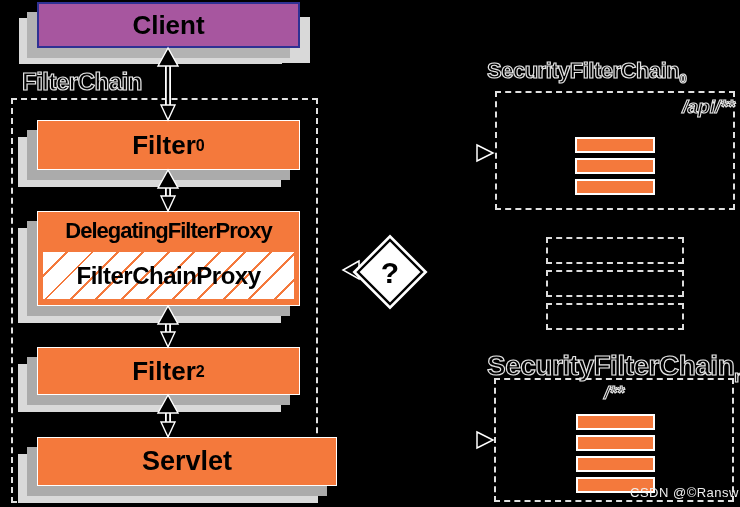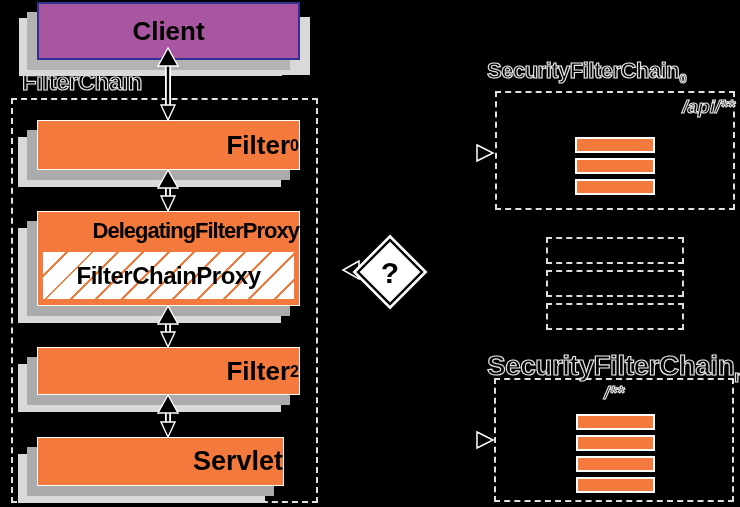--- a/index.html
+++ b/index.html
@@ -10,36 +10,36 @@
     font-family: "Liberation Sans", sans-serif;
   }
   .box {
     position: absolute; display: flex; align-items: center; justify-content: center;
     font-weight: bold; color: #000; white-space: nowrap;
   }
   .stacked {
     box-shadow: -10px 10px 0 #ababab, -19px 17px 0 #d9d9d9;
   }
   .client {
-    left: 37px; top: 2px; width: 263px; height: 58px;
+    left: 37px; top: 2px; width: 263px; height: 46px;
     background: #a7569f; border: 2px solid #2f3193; font-size: 26px;
     box-shadow: -10px 10px 0 #b3b3b3, -18px 16px 0 #d9d9d9, 10px 15px 0 #d9d9d9;
   }
-  .orange { background: #f4793c; border: 1px solid #fff; justify-content: flex-end; }
+  .orange { background: #f4793c; border: 1px solid #fff; }
   .filter0 { left: 37px; top: 120px; width: 263px; height: 50px; font-size: 26px; }
   .dfp { left: 37px; top: 211px; width: 263px; height: 95px; font-size: 22px;
          letter-spacing: -1px; align-items: flex-start; padding-top: 6px; }
   .fcp {
     position: absolute; left: 43px; top: 252px; width: 251px; height: 47px;
     background: repeating-linear-gradient(135deg, #ffffff 0px, #ffffff 16px, #f4793c 16px, #f4793c 18px);
     display: flex; align-items: center; justify-content: center;
     font-weight: bold; font-size: 24px; letter-spacing: -0.5px; color: #000;
   }
   .filter2 { left: 37px; top: 347px; width: 263px; height: 48px; font-size: 26px; }
-  .servlet { left: 37px; top: 437px; width: 247px; height: 49px; font-size: 27px; }
+  .servlet { left: 37px; top: 437px; width: 300px; height: 49px; font-size: 27px; }
   sub.ss { font-size: 62%; font-weight: bold; line-height: 0; }
   .hollow {
     position: absolute; color: #000; font-weight: bold; white-space: nowrap;
     -webkit-text-stroke: 1.2px #e4e4e4; letter-spacing: -0.5px;
   }
   .fc-label { left: 22px; top: 68px; font-size: 24px; }
   .fc-border {
     position: absolute; left: 11px; top: 98px; width: 307px; height: 405px;
     border: 2px dashed #e0e0e0;
   }
@@ -128,20 +128,21 @@
   <div class="dashed-box scn-box"></div>
   <div class="pattern scn-pattern">/**</div>
   <div class="bars bars-n">
 
   <div class="mini-bar"></div>
       <div class="mini-bar"></div>
       <div class="mini-bar"></div>
       <div class="mini-bar"></div>
     </div>
 
+  <div class="watermark">CSDN @©Ransw</div>
 
   <svg id="overlay" width="740" height="507" viewBox="0 0 740 507">
 
     <g>
       <line x1="168" y1="58" x2="168" y2="110" stroke="#fff" stroke-width="6"></line>
       <line x1="168" y1="58" x2="168" y2="110" stroke="#000" stroke-width="2.4"></line>
       <polygon points="168,48 158,66 178,66" fill="#000" stroke="#fff" stroke-width="1.4"></polygon>
       <polygon points="168,120 161,105 175,105" fill="#000" stroke="#fff" stroke-width="1.4"></polygon>
     </g>
 

